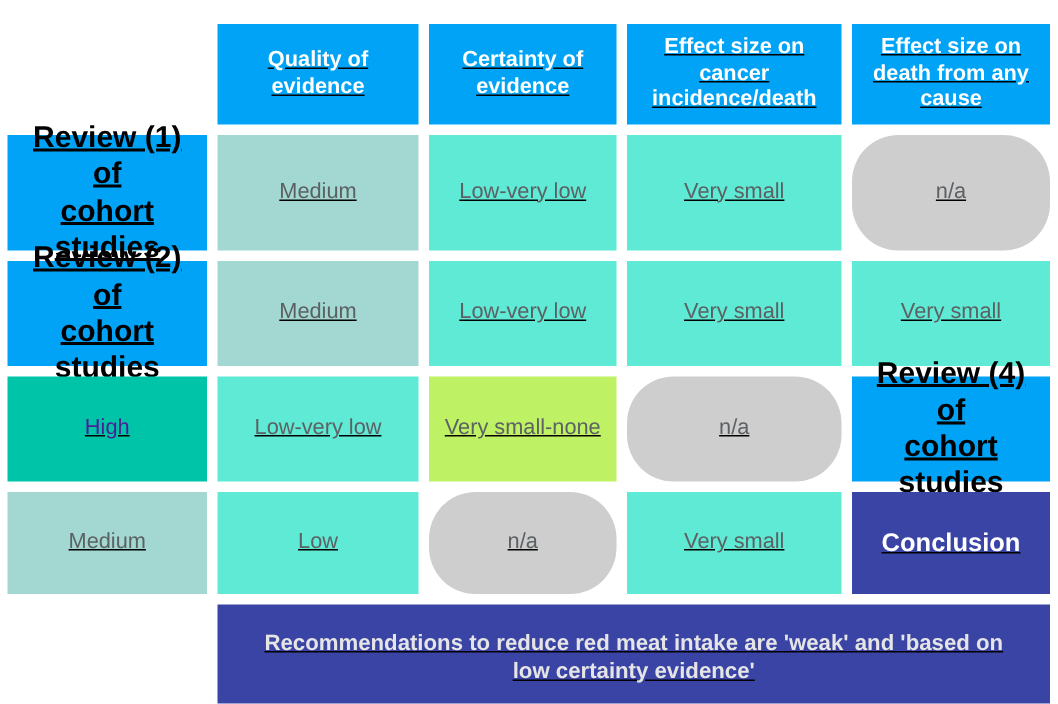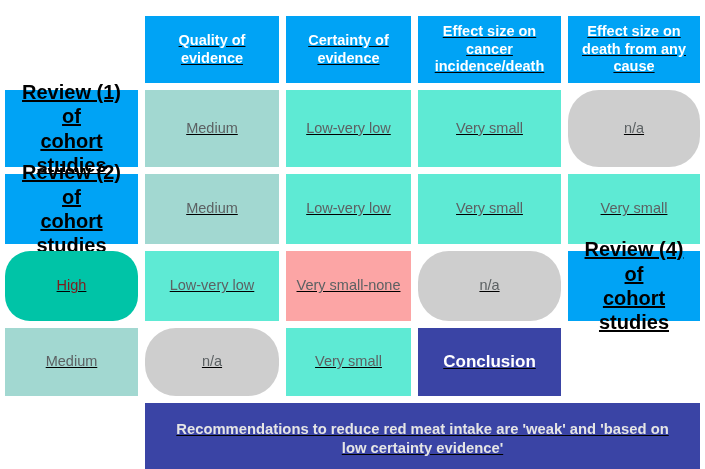--- a/index.html
+++ b/index.html
@@ -63,22 +63,22 @@
   }
   .val {
     font-size: 14.5px;
     font-weight: 400;
     color: #5c6163;
   }
   .bg-medteal  { background: #a2d8d1; }
   .bg-lightteal{ background: #5eead4; }
   .bg-green    { background: #00c4a7; }
   .bg-gray     { background: #cecece; border-radius: 31px; }
-  .bg-ltgray   { background: #fca5a5; }
-  .txt-high    { color: #7f1d1d; border-radius: 25px; }
+  .bg-ltgray   { background: #bef264; }
+  .txt-high    { color: #4c1d95; }
 
   .conclabel {
     background: #3a44a5;
     color: #ffffff;
     font-size: 17px;
     font-weight: 600;
   }
   .concbody {
     grid-column: 2 / span 4;
     background: #3a44a5;
@@ -112,20 +112,21 @@
     <div class="cell val bg-lightteal">Very small</div>
     <div class="cell val bg-lightteal">Very small</div>
 
     <div class="cell val bg-green txt-high">High</div>
     <div class="cell val bg-lightteal">Low-very low</div>
     <div class="cell val bg-ltgray">Very small-none</div>
     <div class="cell val bg-gray">n/a</div>
 
     <div class="cell rowlabel">Review (4) of<br>cohort studies</div>
     <div class="cell val bg-medteal">Medium</div>
+    <div class="cell val bg-lightteal">Low</div>
     <div class="cell val bg-gray">n/a</div>
     <div class="cell val bg-lightteal">Very small</div>
 
     <div class="cell conclabel">Conclusion</div>
     <div class="cell concbody">Recommendations to reduce red meat intake are 'weak' and 'based on low certainty evidence'</div>
 
   </div>
 </div>
 
 </body></html>

